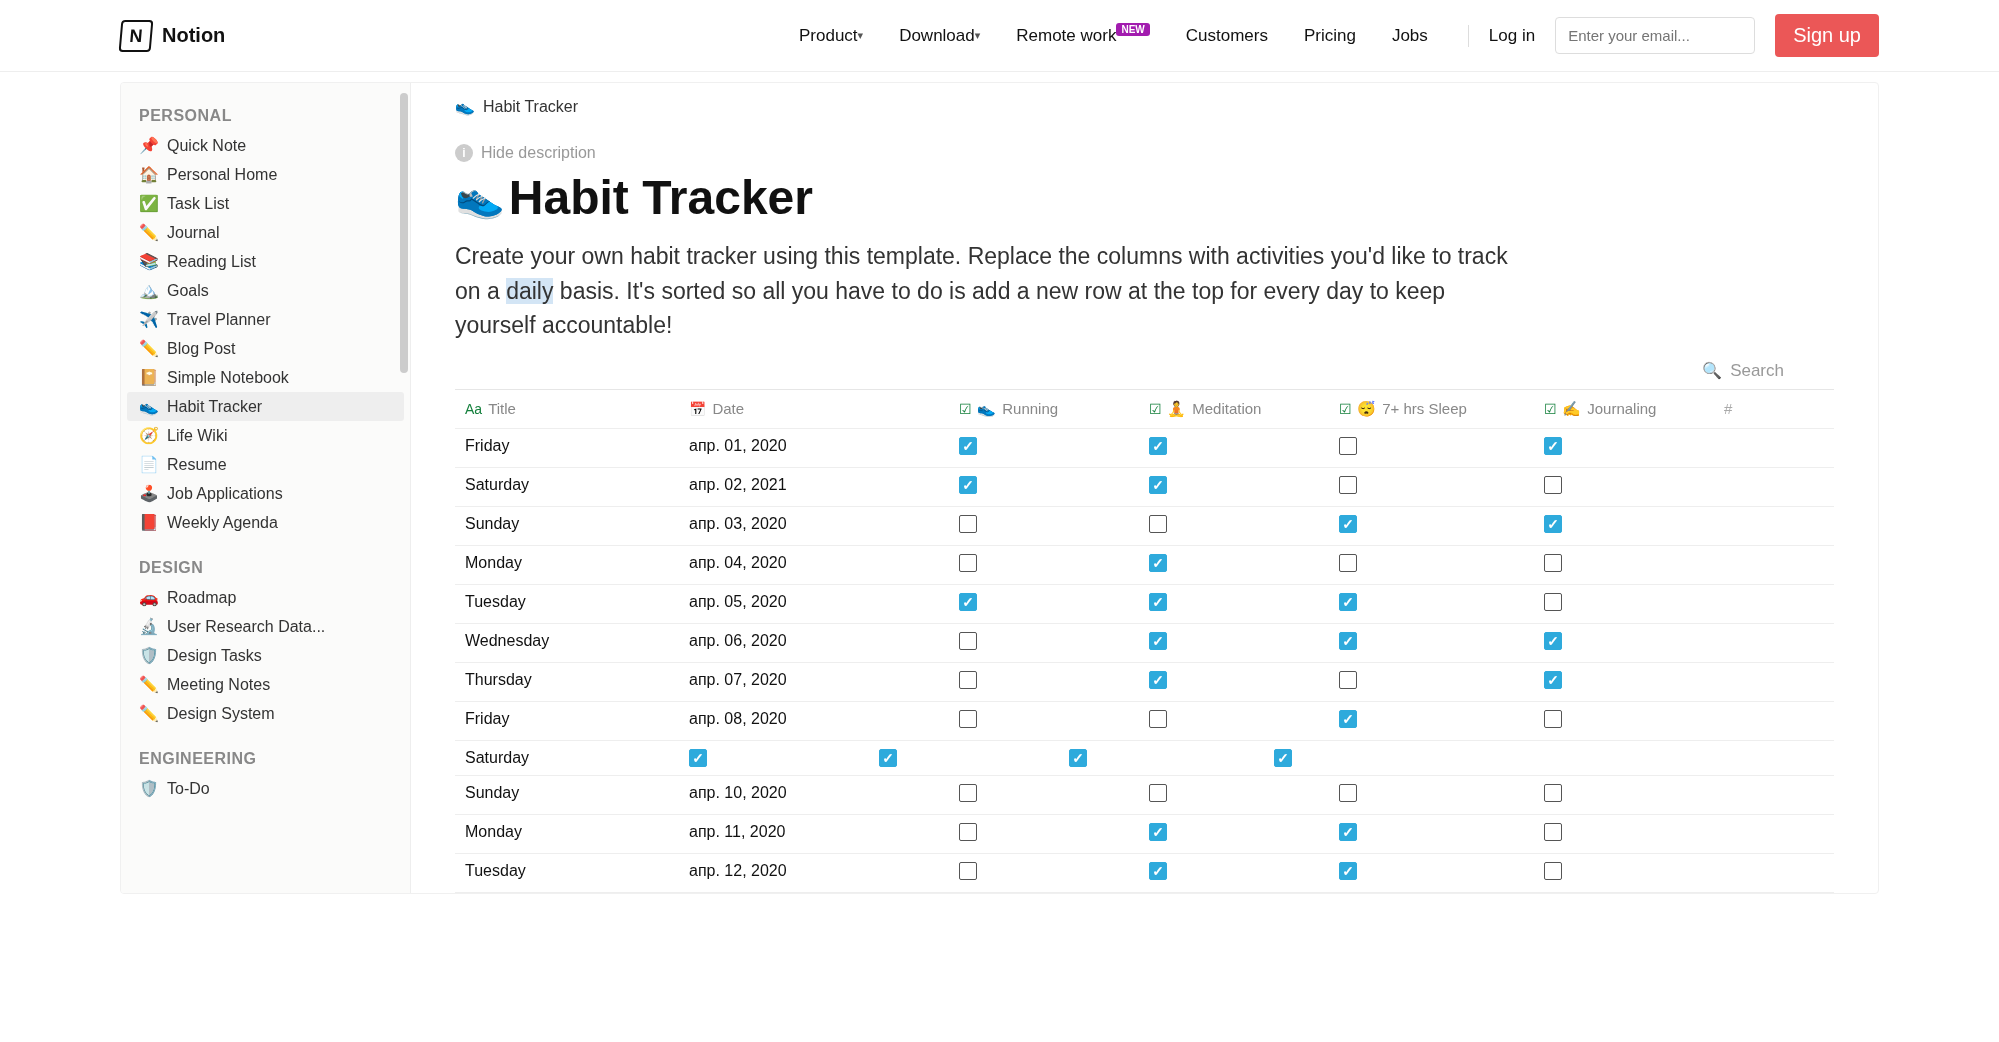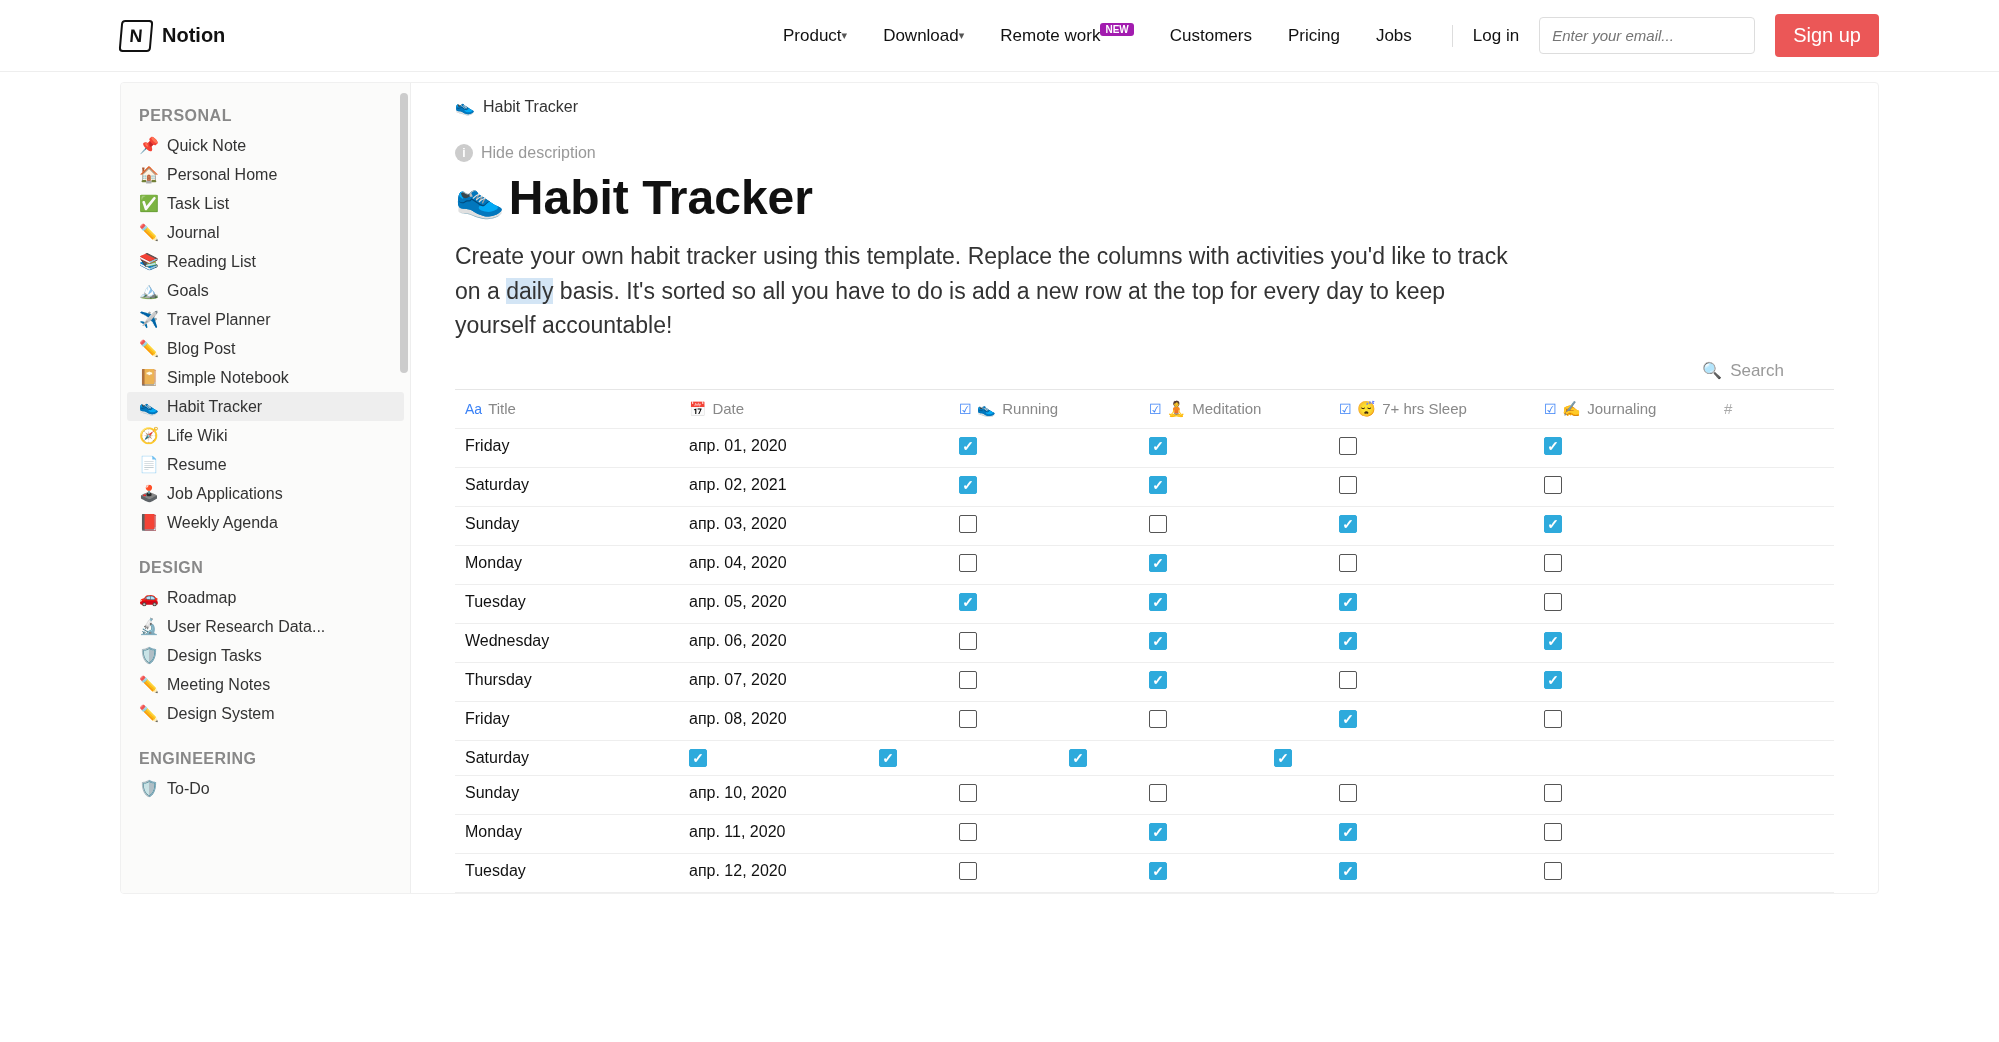--- a/index.html
+++ b/index.html
@@ -8,21 +8,21 @@
 
 .topnav { display: flex; align-items: center; padding: 14px 120px; border-bottom: 1px solid #eee; }
 .logo { display: flex; align-items: center; gap: 10px; font-weight: 600; font-size: 20px; }
 .logo-icon { width: 32px; height: 32px; border: 2px solid #111; border-radius: 4px; display: flex; align-items: center; justify-content: center; font-weight: 900; font-size: 18px; transform: skewX(-5deg); }
 .nav-center { display: flex; gap: 36px; margin-left: auto; align-items: center; }
 .nav-link { font-size: 17px; color: #111; cursor: pointer; display: flex; align-items: center; }
 .chev-down { font-size: 11px; color: #555; }
 .new-badge { background: #a21caf; color: #fff; font-size: 10px; font-weight: 700; padding: 1px 5px; border-radius: 3px; position: relative; top: -6px; }
 .nav-right { display: flex; align-items: center; gap: 20px; margin-left: 40px; }
 .sep { width: 1px; height: 22px; background: #ddd; }
-.email-input { border: 1px solid #ddd; border-radius: 4px; padding: 9px 12px; font-size: 15px; width: 216px; color: #999; font-style: italic; }
+.email-input { border: 1px solid #ddd; border-radius: 4px; padding: 9px 12px; font-size: 15px; width: 200px; color: #999; }
 .signup-btn { background: #eb5757; color: #fff; border: none; border-radius: 4px; padding: 10px 18px; font-size: 20px; font-weight: 500; cursor: pointer; }
 
 
 .page-wrap { display: flex; padding: 0 120px; margin-top: 10px; }
 .panel { flex: 1; background: #fff; border: 1px solid #f0f0f0; border-radius: 4px; display: flex; overflow: hidden; }
 
 
 .sidebar { width: 290px; background: #fbfbfa; border-right: 1px solid #eee; padding: 18px 0; overflow-y: auto; position: relative; }
 .sb-scroll { position: absolute; right: 2px; top: 10px; width: 8px; height: 280px; background: #ccc; border-radius: 4px; }
 .sb-section-title { font-size: 16px; font-weight: 600; color: #888; letter-spacing: 0.5px; padding: 6px 18px; }
@@ -49,21 +49,21 @@
 .db-header { color: #888; font-size: 15px; }
 .db-header .cell { padding: 10px 10px; display: flex; align-items: center; gap: 6px; }
 .db-body .cell { padding: 8px 10px; font-size: 16px; color: #111; }
 .cell.title { width: 224px; font-weight: 500; }
 .cell.date { width: 270px; }
 .cell.chk { width: 190px; }
 .cell.chk2 { width: 190px; }
 .cell.chk3 { width: 205px; }
 .cell.chk4 { width: 180px; }
 .cell.hash { width: 30px; color: #aaa; }
-.prop-icon { color: #3b82f6; font-size: 14px; }
+.prop-icon { color: #15803d; font-size: 14px; }
 
 .checkbox { width: 18px; height: 18px; border: 1.5px solid #555; border-radius: 2px; display: inline-flex; align-items: center; justify-content: center; }
 .checkbox.checked { background: #2eaadc; border-color: #2eaadc; }
 .checkbox.checked::after { content: "✓"; color: #fff; font-size: 14px; font-weight: 700; }
 
 </style>
 </head>
 <body>
 
 <div class="topnav">

